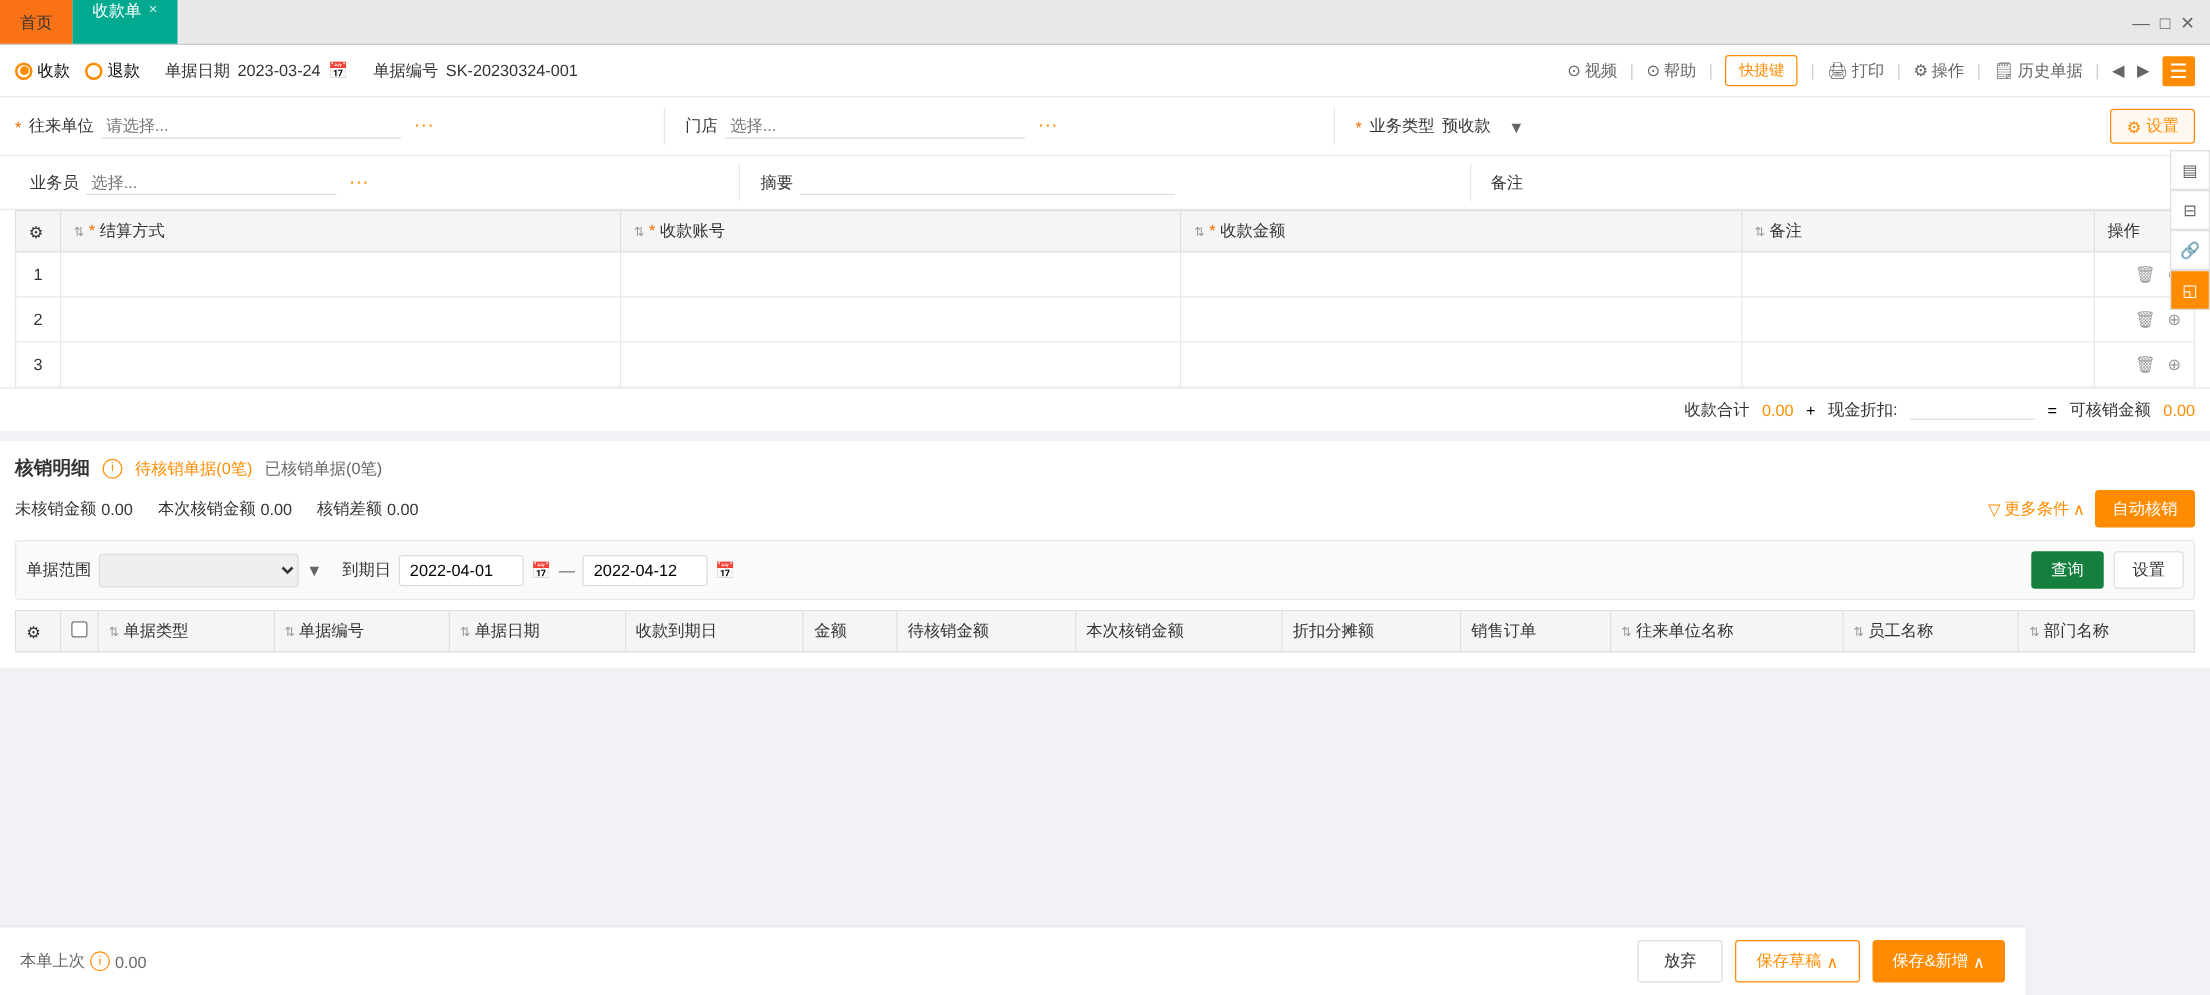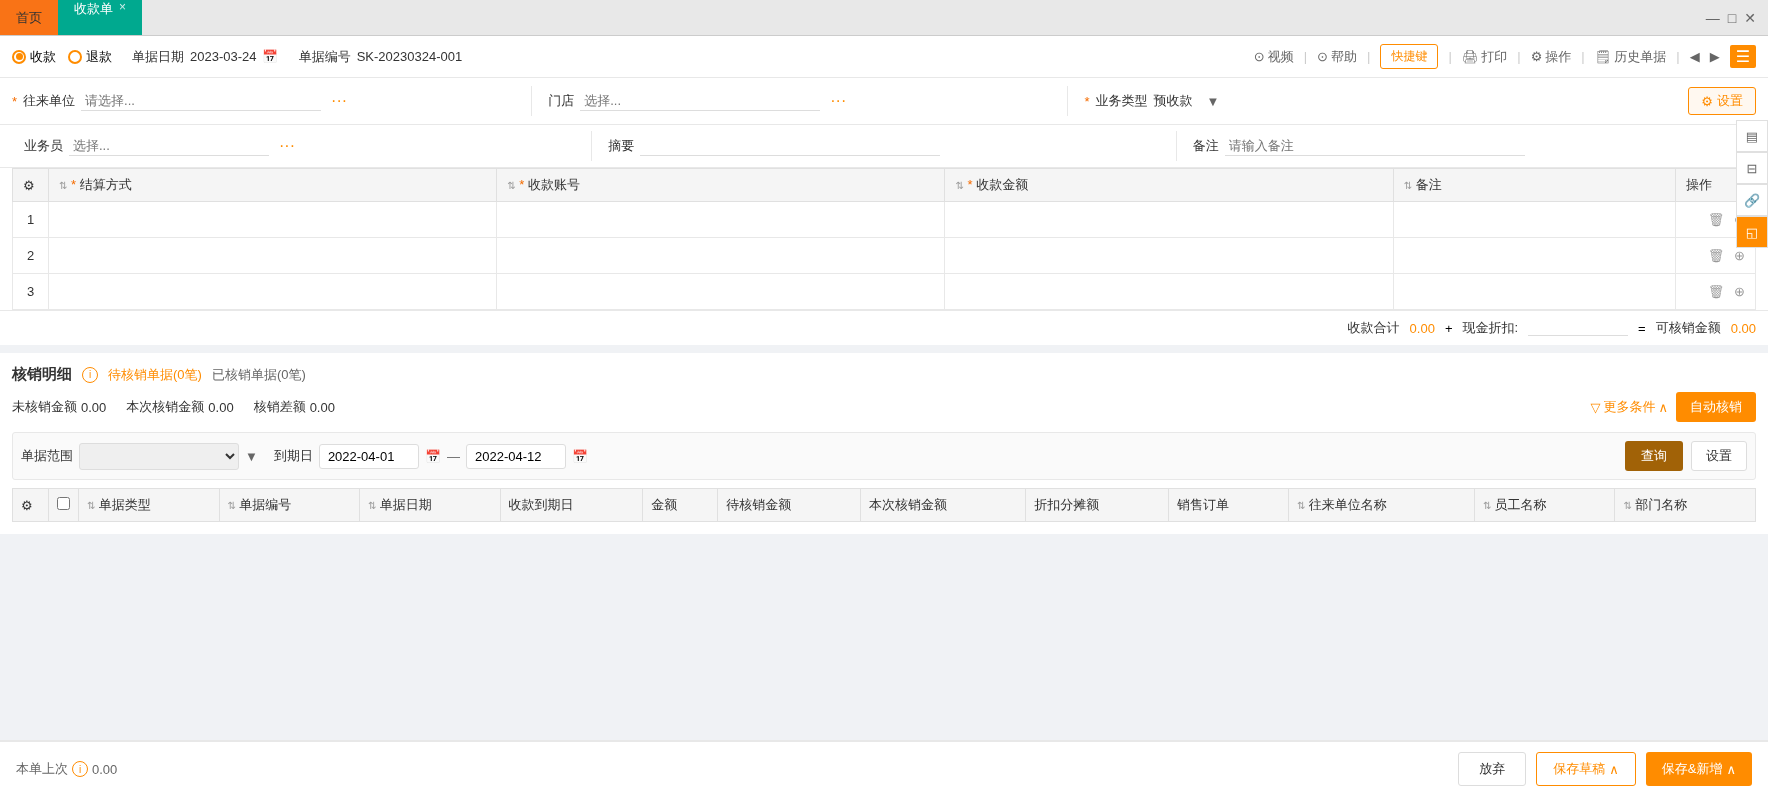--- a/index.html
+++ b/index.html
@@ -105,37 +105,37 @@
     .filter-right { margin-left: auto; display: flex; align-items: center; gap: 8px; }
     .more-conditions { color: #ff8c00; cursor: pointer; font-size: 12px; display: flex; align-items: center; gap: 3px; }
     .auto-reconcile-btn { background: #ff8c00; color: #fff; border: none; padding: 6px 14px; border-radius: 3px; cursor: pointer; font-size: 13px; }
 
     .filter-row { display: flex; align-items: center; gap: 16px; padding: 8px; background: #fafafa; border: 1px solid #e8e8e8; border-radius: 3px; margin-bottom: 8px; }
     .filter-field { display: flex; align-items: center; gap: 6px; }
     .filter-select { border: 1px solid #ddd; padding: 4px 8px; border-radius: 3px; min-width: 160px; color: #333; outline: none; }
     .filter-date-input { border: 1px solid #ddd; padding: 4px 8px; border-radius: 3px; width: 100px; outline: none; }
     .date-cal-icon { color: #666; cursor: pointer; }
     .date-range-sep { color: #666; }
-    .query-btn { background: #a16207; color: #fff; border: none; padding: 6px 16px; border-radius: 3px; cursor: pointer; font-size: 13px; }
+    .query-btn { background: #15803d; color: #fff; border: none; padding: 6px 16px; border-radius: 3px; cursor: pointer; font-size: 13px; }
     .settings-btn2 { background: #fff; color: #333; border: 1px solid #ddd; padding: 5px 14px; border-radius: 3px; cursor: pointer; font-size: 13px; }
 
     
     .bottom-table { width: 100%; border-collapse: collapse; }
     .bottom-table th {
       background: #f5f5f5; border: 1px solid #e0e0e0;
       padding: 7px 8px; text-align: left; color: #333; font-weight: 500;
       white-space: nowrap; font-size: 12px;
     }
     .checkbox-cell { text-align: center; }
 
     
     .page-footer {
       display: flex; align-items: center; justify-content: space-between;
       padding: 10px 16px; background: #fff; border-top: 2px solid #e8e8e8;
-      position: fixed; bottom: 0; left: 0; right: 0; width: 1768px;
+      position: fixed; bottom: 0; left: 0; right: 0; width: 1620px;
     }
     .footer-left { color: #666; display: flex; align-items: center; gap: 4px; }
     .footer-right { display: flex; gap: 10px; }
     .btn-abandon { background: #fff; border: 1px solid #ddd; color: #333; padding: 7px 20px; border-radius: 3px; cursor: pointer; font-size: 13px; }
     .btn-save-draft { background: #fff; border: 1px solid #ff8c00; color: #ff8c00; padding: 7px 16px; border-radius: 3px; cursor: pointer; font-size: 13px; display: flex; align-items: center; gap: 4px; }
     .btn-save-new { background: #ff8c00; border: none; color: #fff; padding: 7px 16px; border-radius: 3px; cursor: pointer; font-size: 13px; display: flex; align-items: center; gap: 4px; }
 
     
     .right-panel {
       position: fixed; right: 0; top: 120px;
@@ -258,21 +258,20 @@
     <span class="field-more">···</span>
   </div>
   <div class="field-sep"></div>
   <div class="field-group" style="flex:1;">
     <span class="field-label">摘要</span>
     <input class="field-input" type="text" style="width: 300px;">
   </div>
   <div class="field-sep"></div>
   <div class="field-group" style="flex:1;">
     <span class="field-label">备注</span>
-    <input class="field-input" type="text" style="width: 300px;" placeholder="请输入备注">
   </div>
 </div>
 
 <div style="background:#fff; padding: 0 12px;">
   <table class="data-table">
     <thead>
       <tr>
         <th style="width:36px;"><span>⚙</span></th>
         <th>
           <span class="sort-icon">⇅</span>

